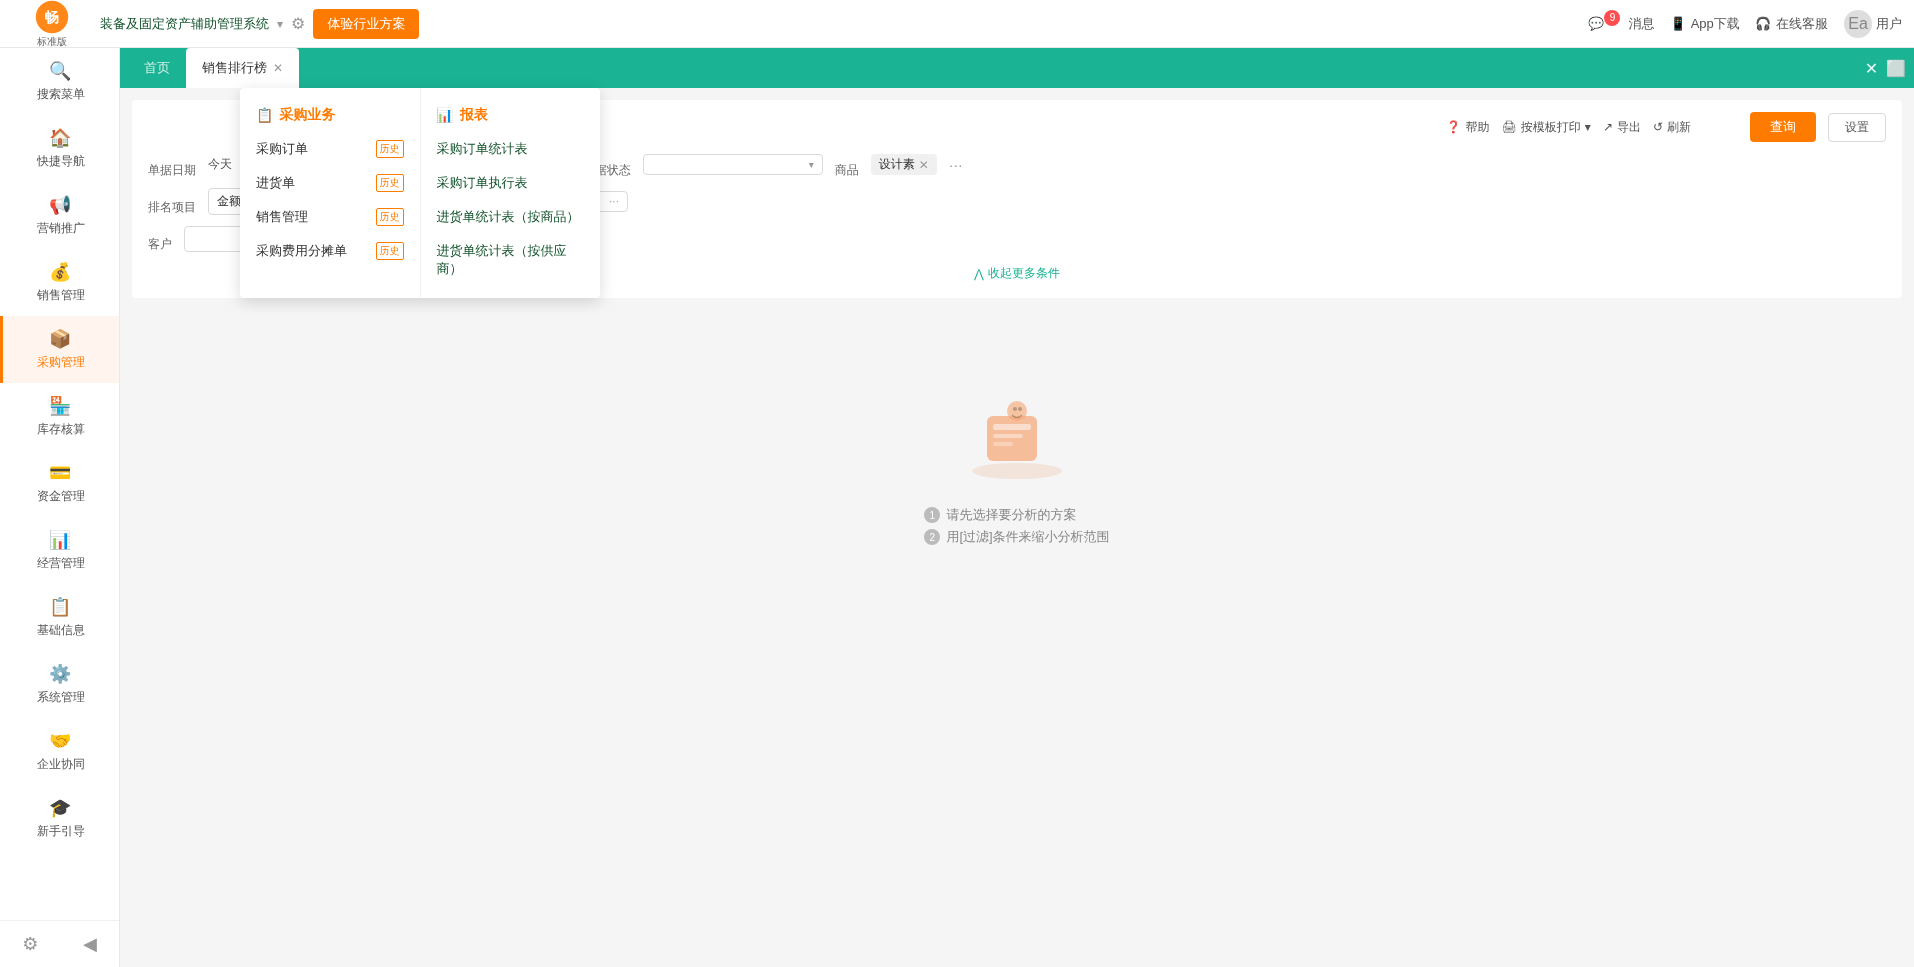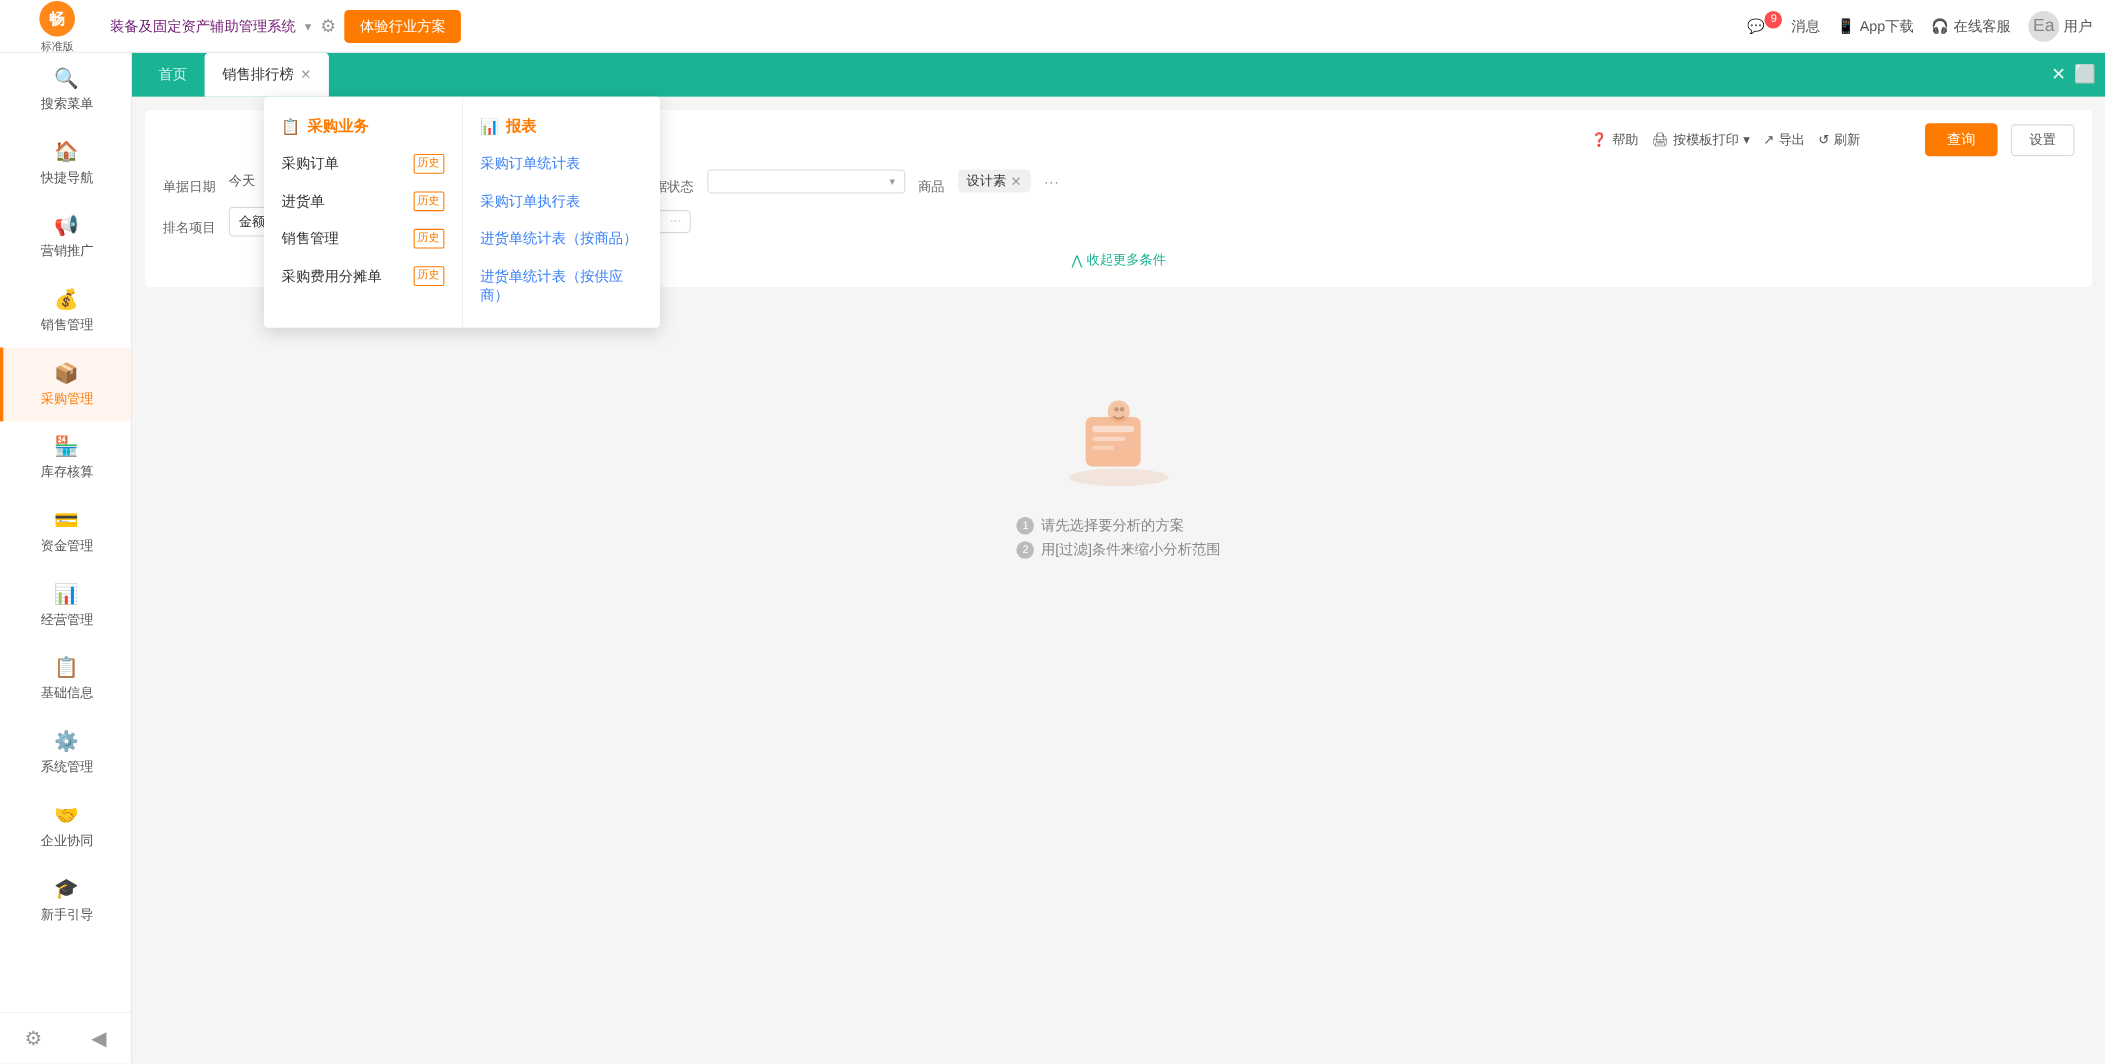--- a/index.html
+++ b/index.html
@@ -3,21 +3,21 @@
   <meta charset="utf-8">
   <style>
     * { margin: 0; padding: 0; box-sizing: border-box; }
     body { font-family: 'Microsoft YaHei', sans-serif; font-size: 13px; background: #f5f5f5; width: 1914px; height: 967px; overflow: hidden; display: flex; flex-direction: column; }
 
     
     .topbar { height: 48px; background: #fff; display: flex; align-items: center; padding: 0 12px; border-bottom: 1px solid #e8e8e8; gap: 8px; flex-shrink: 0; }
     .topbar-logo { width: 80px; display: flex; flex-direction: column; align-items: center; justify-content: center; }
     .topbar-logo-icon { width: 36px; height: 36px; }
     .topbar-title { font-size: 10px; color: #666; font-family: Liberation Serif, serif; }
-    .topbar-system-name { font-size: 13px; color: #701a75; }
+    .topbar-system-name { font-size: 13px; color: #14532d; }
     .topbar-arrow { color: #999; font-size: 12px; }
     .topbar-gear { color: #999; font-size: 16px; cursor: pointer; }
     .topbar-btn { background: #ff7b00; color: #fff; border: none; border-radius: 4px; padding: 6px 14px; font-size: 13px; cursor: pointer; }
     .topbar-right { display: flex; align-items: center; gap: 16px; margin-left: auto; }
     .topbar-right-item { display: flex; align-items: center; gap: 4px; color: #555; font-size: 13px; cursor: pointer; }
     .topbar-right-item .badge { background: #ff4d4f; color: #fff; border-radius: 50%; width: 16px; height: 16px; font-size: 10px; display: flex; align-items: center; justify-content: center; position: relative; top: -6px; left: -4px; }
     .avatar-circle { width: 28px; height: 28px; border-radius: 50%; background: #ddd; display: flex; align-items: center; justify-content: center; color: #888; font-size: 16px; }
 
     
     .main-layout { display: flex; flex: 1; overflow: hidden; }
@@ -69,21 +69,21 @@
     .empty-text .num { width: 16px; height: 16px; border-radius: 50%; background: #bbb; color: #fff; font-size: 10px; display: flex; align-items: center; justify-content: center; }
 
     
     .dropdown-overlay { position: absolute; top: 40px; left: 120px; z-index: 1000; background: #fff; box-shadow: 0 4px 16px rgba(0,0,0,0.15); border-radius: 4px; display: flex; width: 360px; }
     .dropdown-col { flex: 1; padding: 12px 0; }
     .dropdown-col:first-child { border-right: 1px solid #f0f0f0; }
     .dropdown-header { display: flex; align-items: center; gap: 6px; padding: 6px 16px 8px; font-size: 14px; font-weight: bold; color: #ff7b00; }
     .dropdown-item { display: flex; align-items: center; justify-content: space-between; padding: 8px 16px; cursor: pointer; color: #333; font-size: 13px; }
     .dropdown-item-right { display: flex; align-items: center; gap: 6px; }
     .history-tag { border: 1px solid #ff7b00; color: #ff7b00; border-radius: 2px; font-size: 10px; padding: 0 3px; line-height: 16px; }
-    .dropdown-item-only { padding: 8px 16px; cursor: pointer; color: #3b82f6; font-size: 13px; }
+    .dropdown-item-only { padding: 8px 16px; cursor: pointer; color: #14532d; font-size: 13px; }
   </style>
 </head>
 <body>
 
 <div class="topbar">
   <div class="topbar-logo">
     <svg class="topbar-logo-icon" viewBox="0 0 40 40">
       <circle cx="20" cy="20" r="18" fill="#ff7b00" opacity="0.9"></circle>
       <text x="20" y="25" text-anchor="middle" fill="#fff" font-size="16" font-weight="bold">畅</text>
     </svg>
@@ -241,20 +241,27 @@
             <span class="filter-select-arrow">▾</span>
           </div>
 
           <span class="filter-label">业务员</span>
           <div class="filter-select" style="min-width:180px;">
             <span></span>
             <span class="filter-select-arrow" style="margin-left:auto;">···</span>
           </div>
         </div>
 
+        <div class="filter-row">
+          <span class="filter-label">客户</span>
+          <div class="filter-select" style="min-width:300px;">
+            <span></span>
+            <span style="margin-left:auto; color:#999; font-size:14px;">···</span>
+          </div>
+        </div>
 
         <div class="collapse-row">
           <span class="collapse-btn">
             <span>⋀</span>
             <span>收起更多条件</span>
           </span>
         </div>
       </div>
 
       <div class="empty-state">

